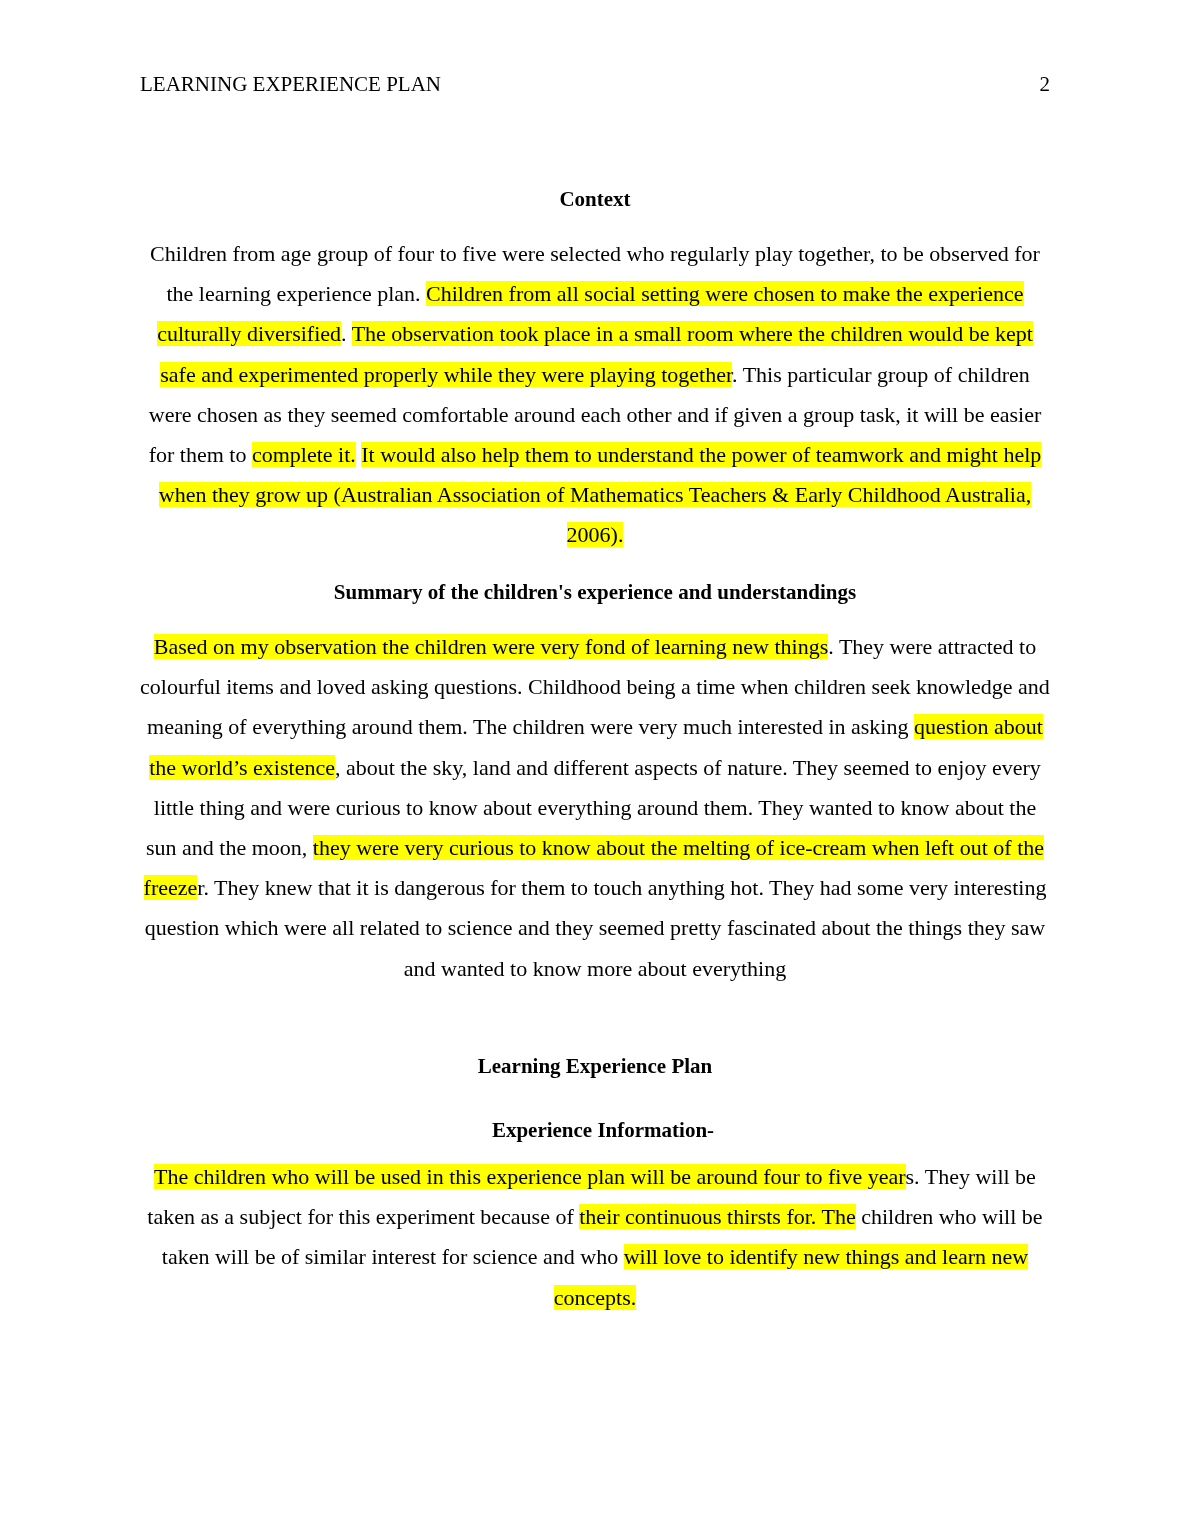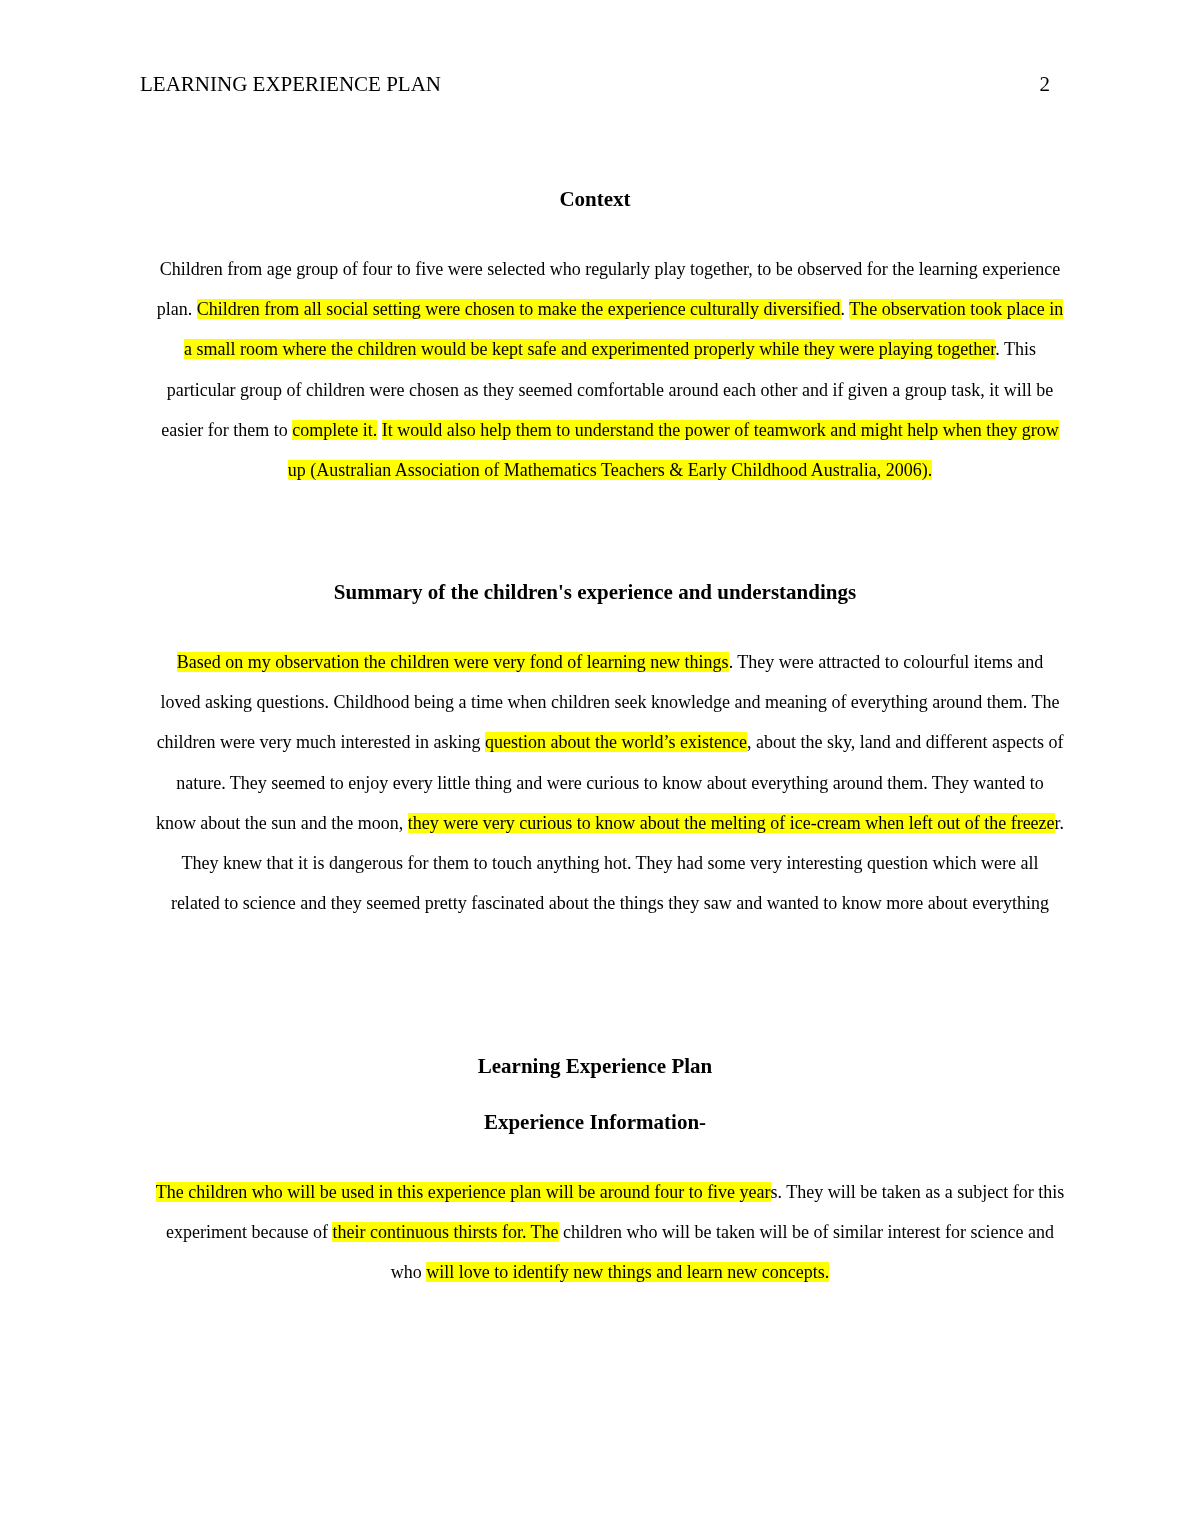--- a/index.html
+++ b/index.html
@@ -4,22 +4,22 @@
   <style>
     html, body { margin: 0; padding: 0; background: #ffffff; }
     body { width: 1190px; height: 1540px; overflow: hidden; position: relative;
            font-family: "Liberation Serif", "DejaVu Serif", serif; color: #000; }
     .page { position: absolute; left: 140px; top: 0; width: 910px; }
     .header { position: absolute; top: 70px; left: 0; width: 910px; height: 28px;
               font-size: 21px; line-height: 28px; }
     .header .title { position: absolute; left: 0; top: 0; }
     .header .pnum { position: absolute; right: 0; top: 0; }
     h2 { margin: 0; font-size: 21px; font-weight: bold; text-align: center; line-height: 28px; }
-    h3 { margin: 0; font-size: 21px; font-weight: bold; text-align: left; line-height: 28px; }
-    p { margin: 15px; font-size: 18px; line-height: 40.2px; text-align: justify; }
+    h3 { margin: 8px; font-size: 21px; font-weight: bold; text-align: left; line-height: 28px; }
+    p { margin: 0; font-size: 22px; line-height: 40.2px; text-align: justify; }
     mark { background: #ffff00; color: #000; }
     .abs { position: absolute; left: 0; width: 910px; text-align: center; }
   </style>
 </head>
 <body>
 
 <div class="page">
 
   <div class="header">
     <span class="title">LEARNING EXPERIENCE PLAN</span>

